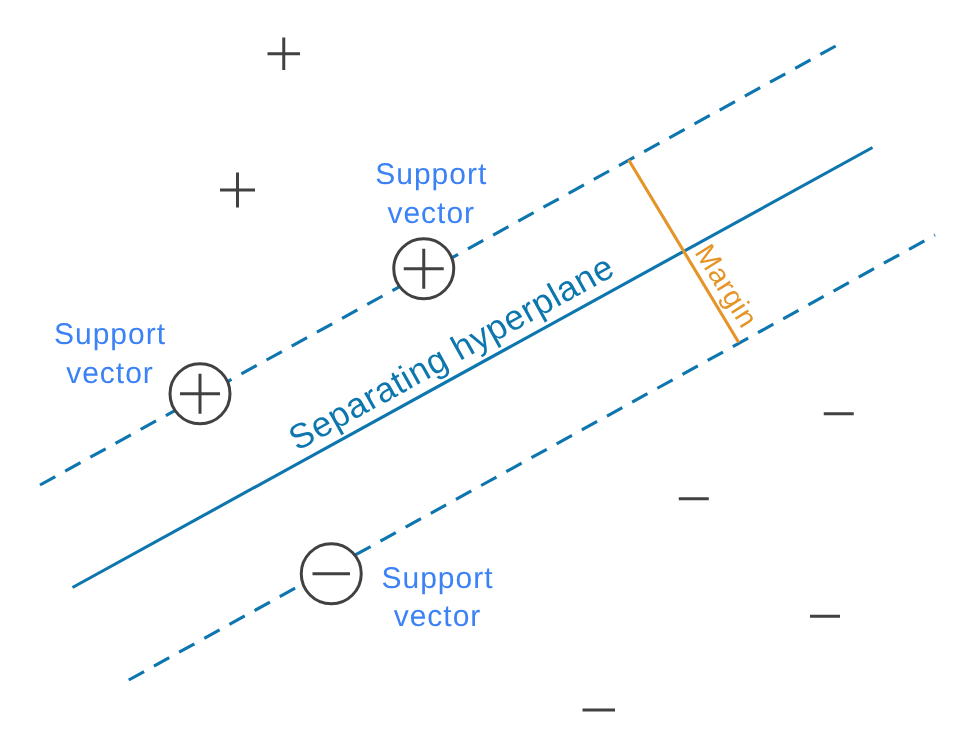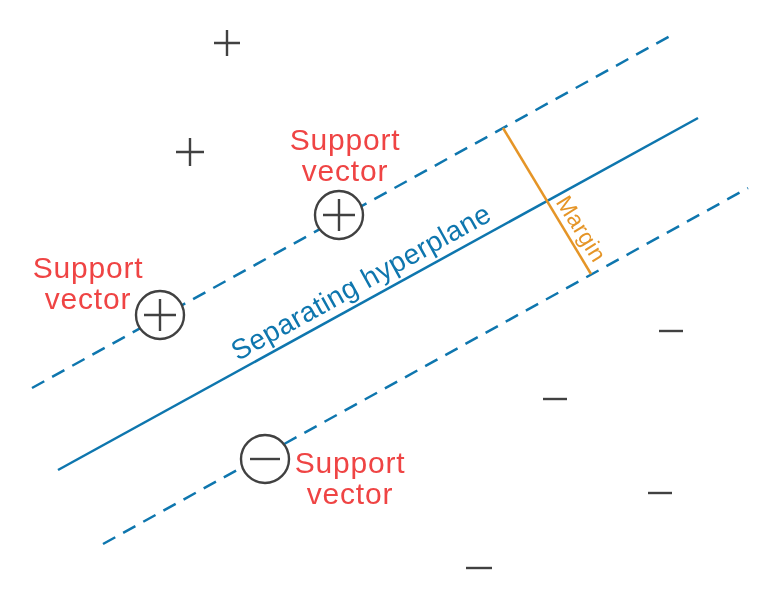--- a/index.html
+++ b/index.html
@@ -18,22 +18,22 @@
     background: #ffffff;
   }
   svg.diagram {
     position: absolute;
     left: 0;
     top: 0;
   }
   .label {
     position: absolute;
     white-space: nowrap;
-    color: #ef4444;
-    font-size: 30px;
+    color: #3b82f6;
+    font-size: 24px;
     line-height: 31px;
     letter-spacing: 0.8px;
     text-align: center;
     font-weight: 400;
   }
   .label.rotated-blue {
     color: #0e76ae;
     font-size: 28px;
     letter-spacing: 0.5px;
   }

